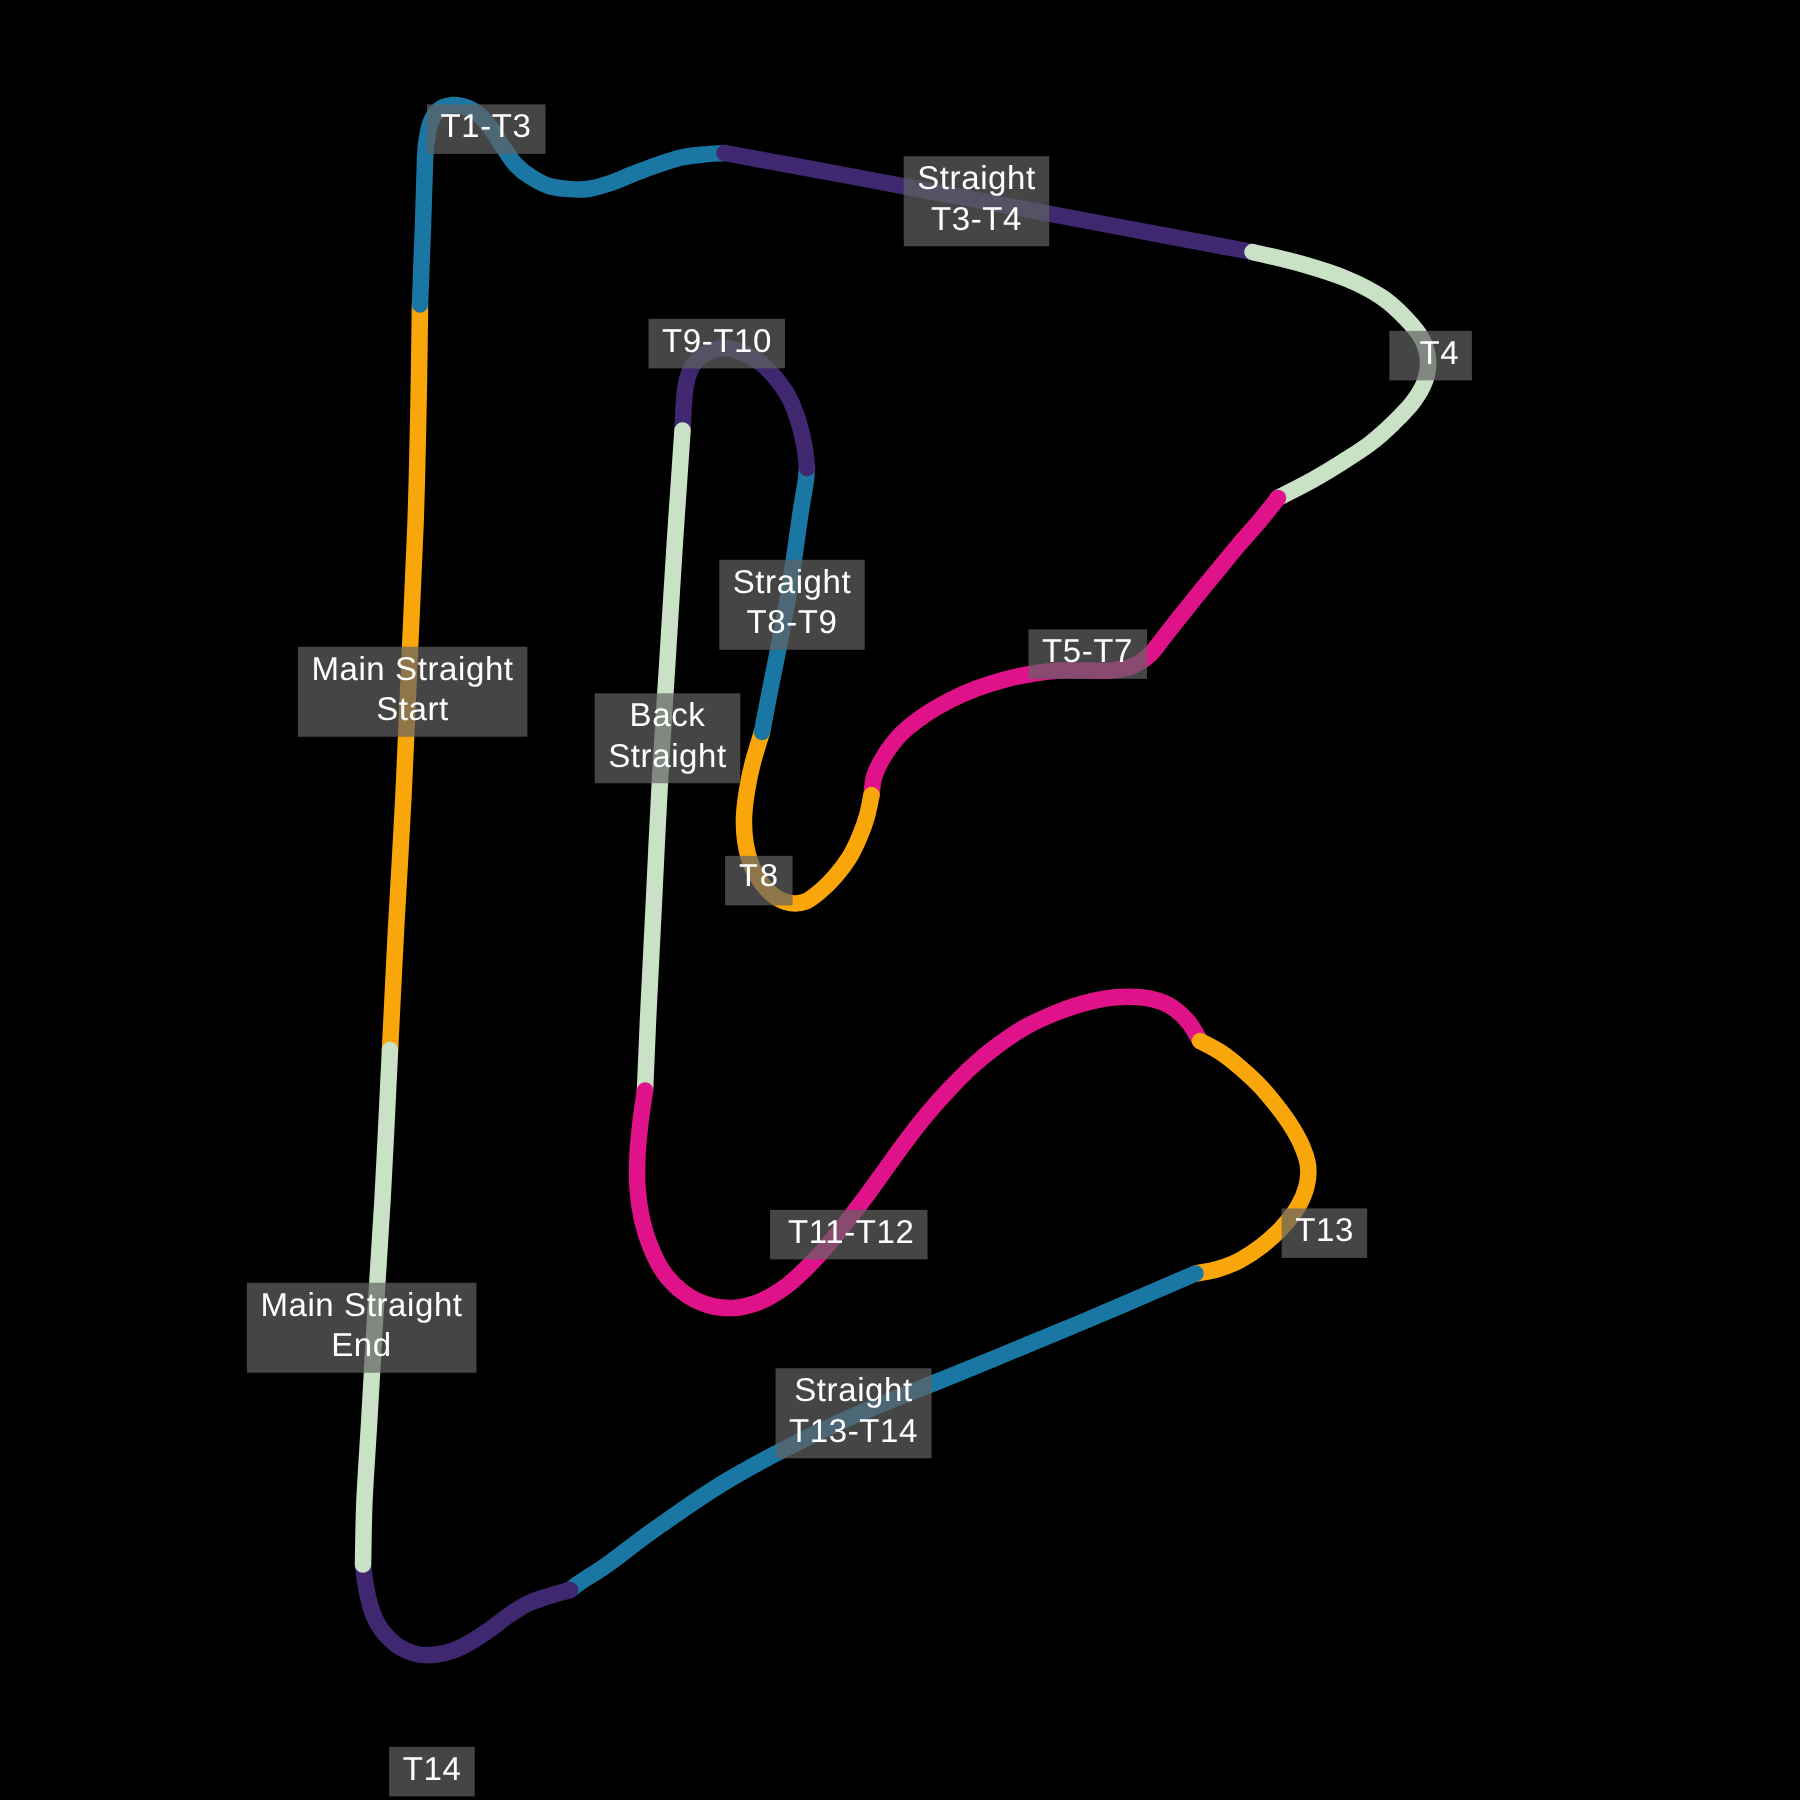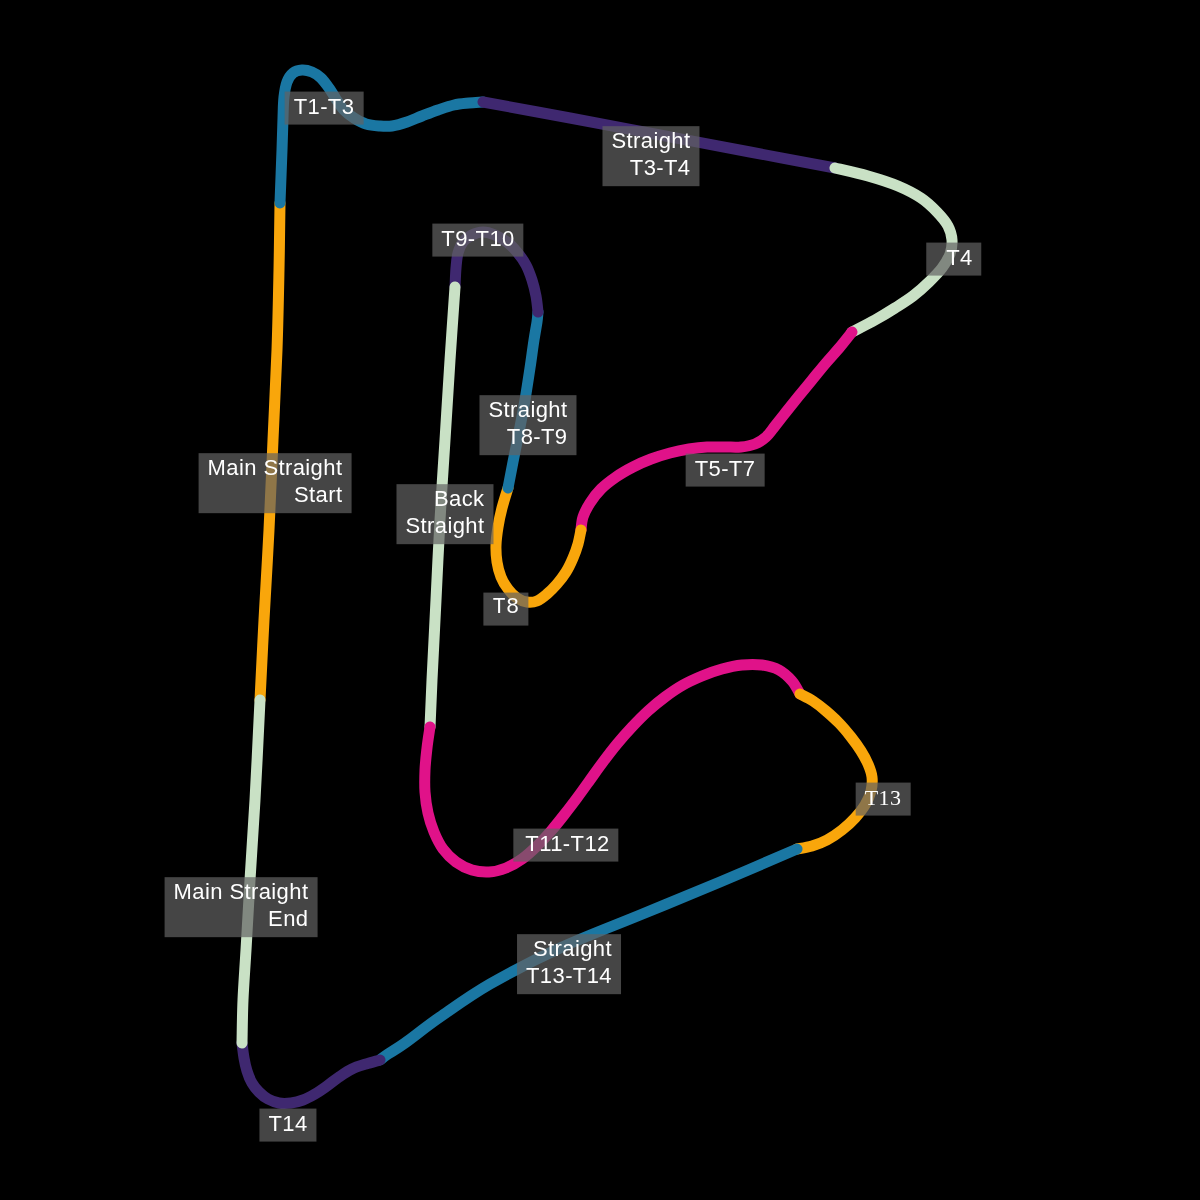--- a/index.html
+++ b/index.html
@@ -14,23 +14,22 @@
   .figure svg { position: absolute; left: 0; top: 0; }
   .track-label {
     position: absolute;
     transform: translate(-50%, -50%);
     background: rgba(99, 99, 99, 0.70);
     color: #ffffff;
     font-size: 22px;
     line-height: 1.22;
     letter-spacing: 0.4px;
     padding: 2px 9px 4px 9px;
-    text-align: right;
+    text-align: center;
     white-space: pre-line;
-    margin-top: 22px;
   }
 </style>
 </head>
 <body>
 
 <div class="figure">
   <svg width="1200" height="1200" viewBox="0 0 1200 1200">
       <path d="M260 700 C260.7,686.7 262.5,648.3 264,620 C265.5,591.7 267.5,560.0 269,530 C270.5,500.0 271.7,470.0 273,440 C274.3,410.0 276.0,378.3 277,350 C278.0,321.7 278.5,294.5 279,270 C279.5,245.5 279.8,214.2 280,203" fill="none" stroke="#F9A60B" stroke-width="11" stroke-linecap="round" stroke-linejoin="round"></path>
       <path d="M280 203 C280.3,194.2 281.5,164.2 282,150 C282.5,135.8 282.7,126.8 283,118 C283.3,109.2 283.3,103.0 284,97 C284.7,91.0 285.5,86.0 287,82 C288.5,78.0 290.5,75.0 293,73 C295.5,71.0 298.8,70.2 302,70 C305.2,69.8 308.8,70.7 312,72 C315.2,73.3 318.2,75.3 321,78 C323.8,80.7 326.5,84.5 329,88 C331.5,91.5 333.5,95.3 336,99 C338.5,102.7 341.0,106.8 344,110 C347.0,113.2 350.3,115.7 354,118 C357.7,120.3 361.8,122.7 366,124 C370.2,125.3 374.7,125.7 379,126 C383.3,126.3 387.3,126.7 392,126 C396.7,125.3 402.0,123.7 407,122 C412.0,120.3 416.8,118.0 422,116 C427.2,114.0 432.7,111.8 438,110 C443.3,108.2 448.8,106.2 454,105 C459.2,103.8 464.2,103.5 469,103 C473.8,102.5 480.7,102.2 483,102" fill="none" stroke="#1A77A3" stroke-width="11" stroke-linecap="round" stroke-linejoin="round"></path>
       <path d="M483 102 C497.5,104.7 540.5,112.5 570,118 C599.5,123.5 630.0,129.3 660,135 C690.0,140.7 720.8,146.5 750,152 C779.2,157.5 820.8,165.3 835,168" fill="none" stroke="#3F2870" stroke-width="11" stroke-linecap="round" stroke-linejoin="round"></path>
@@ -44,29 +43,29 @@
       <path d="M800 694 C802.2,695.2 808.7,698.2 813,701 C817.3,703.8 821.7,707.3 826,711 C830.3,714.7 834.8,718.7 839,723 C843.2,727.3 847.3,732.3 851,737 C854.7,741.7 858.2,746.5 861,751 C863.8,755.5 866.2,759.7 868,764 C869.8,768.3 871.5,772.5 872,777 C872.5,781.5 872.2,786.3 871,791 C869.8,795.7 867.7,800.5 865,805 C862.3,809.5 858.8,813.8 855,818 C851.2,822.2 846.7,826.3 842,830 C837.3,833.7 832.0,837.3 827,840 C822.0,842.7 817.0,844.5 812,846 C807.0,847.5 799.5,848.5 797,849" fill="none" stroke="#F9A60B" stroke-width="11" stroke-linecap="round" stroke-linejoin="round"></path>
       <path d="M797 849 C784.2,854.5 746.2,871.0 720,882 C693.8,893.0 666.7,904.0 640,915 C613.3,926.0 585.0,936.5 560,948 C535.0,959.5 510.0,972.5 490,984 C470.0,995.5 454.2,1007.2 440,1017 C425.8,1026.8 413.7,1036.8 405,1043 C396.3,1049.2 392.2,1051.2 388,1054 C383.8,1056.8 381.3,1059.0 380,1060" fill="none" stroke="#1A77A3" stroke-width="11" stroke-linecap="round" stroke-linejoin="round"></path>
       <path d="M380 1060 C377.7,1060.7 370.7,1062.5 366,1064 C361.3,1065.5 356.5,1066.8 352,1069 C347.5,1071.2 343.2,1074.2 339,1077 C334.8,1079.8 331.0,1083.2 327,1086 C323.0,1088.8 319.0,1091.7 315,1094 C311.0,1096.3 307.0,1098.5 303,1100 C299.0,1101.5 295.0,1102.5 291,1103 C287.0,1103.5 282.8,1103.7 279,1103 C275.2,1102.3 271.3,1100.8 268,1099 C264.7,1097.2 261.7,1094.7 259,1092 C256.3,1089.3 254.0,1086.5 252,1083 C250.0,1079.5 248.3,1075.2 247,1071 C245.7,1066.8 244.8,1062.7 244,1058 C243.2,1053.3 242.3,1045.5 242,1043" fill="none" stroke="#3F2870" stroke-width="11" stroke-linecap="round" stroke-linejoin="round"></path>
       <path d="M242 1043 C242.2,1035.8 242.3,1015.5 243,1000 C243.7,984.5 244.8,970.0 246,950 C247.2,930.0 248.5,905.0 250,880 C251.5,855.0 253.3,830.0 255,800 C256.7,770.0 259.2,716.7 260,700" fill="none" stroke="#C9E1C5" stroke-width="11" stroke-linecap="round" stroke-linejoin="round"></path>
     </svg>
 
   <div class="track-label" style="left: 324px; top: 86px;">T1-T3</div>
   <div class="track-label" style="left: 651px; top: 134px;">Straight
 T3-T4</div>
   <div class="track-label" style="left: 954px; top: 237px; padding-left: 20px;">T4</div>
-  <div class="track-label" style="left: 478px; top: 218px;">T9-T10</div>
+  <div class="track-label" style="left: 478px; top: 229px;">T9-T10</div>
   <div class="track-label" style="left: 528px; top: 403px;">Straight
 T8-T9</div>
   <div class="track-label" style="left: 445px; top: 492px;">Back
 Straight</div>
-  <div class="track-label" style="left: 725px; top: 448px;">T5-T7</div>
+  <div class="track-label" style="left: 725px; top: 436px;">T5-T7</div>
   <div class="track-label" style="left: 506px; top: 587px; font-family: Liberation Mono, monospace;">T8</div>
   <div class="track-label" style="left: 275px; top: 461px;">Main Straight
 Start</div>
   <div class="track-label" style="left: 566px; top: 823px; padding-left: 12px;">T11-T12</div>
-  <div class="track-label" style="left: 883px; top: 777px; font-family: Liberation Serif, serif;">T13</div>
+  <div class="track-label" style="left: 883px; top: 822px;">T13</div>
   <div class="track-label" style="left: 241px; top: 885px;">Main Straight
 End</div>
   <div class="track-label" style="left: 569px; top: 942px;">Straight
 T13-T14</div>
-  <div class="track-label" style="left: 288px; top: 1103px;">T14</div>
+  <div class="track-label" style="left: 288px; top: 1181px;">T14</div>
 </div>
 
 </body></html>

